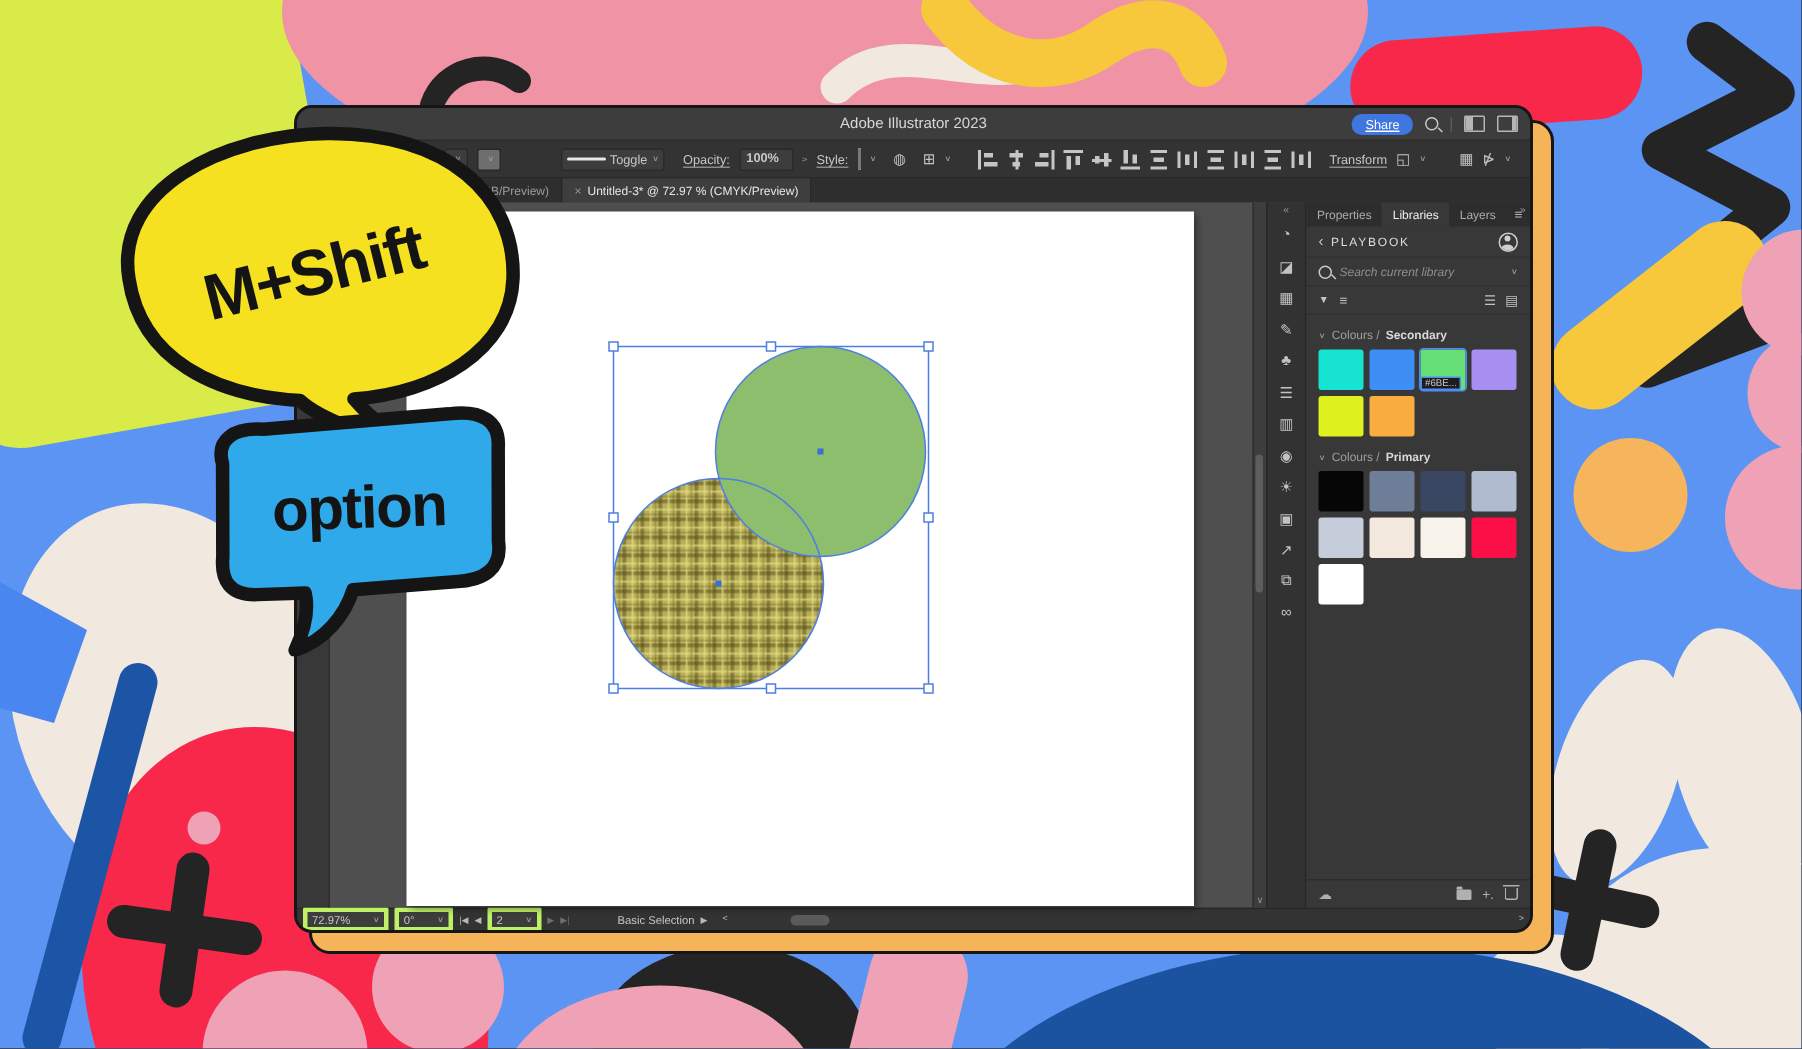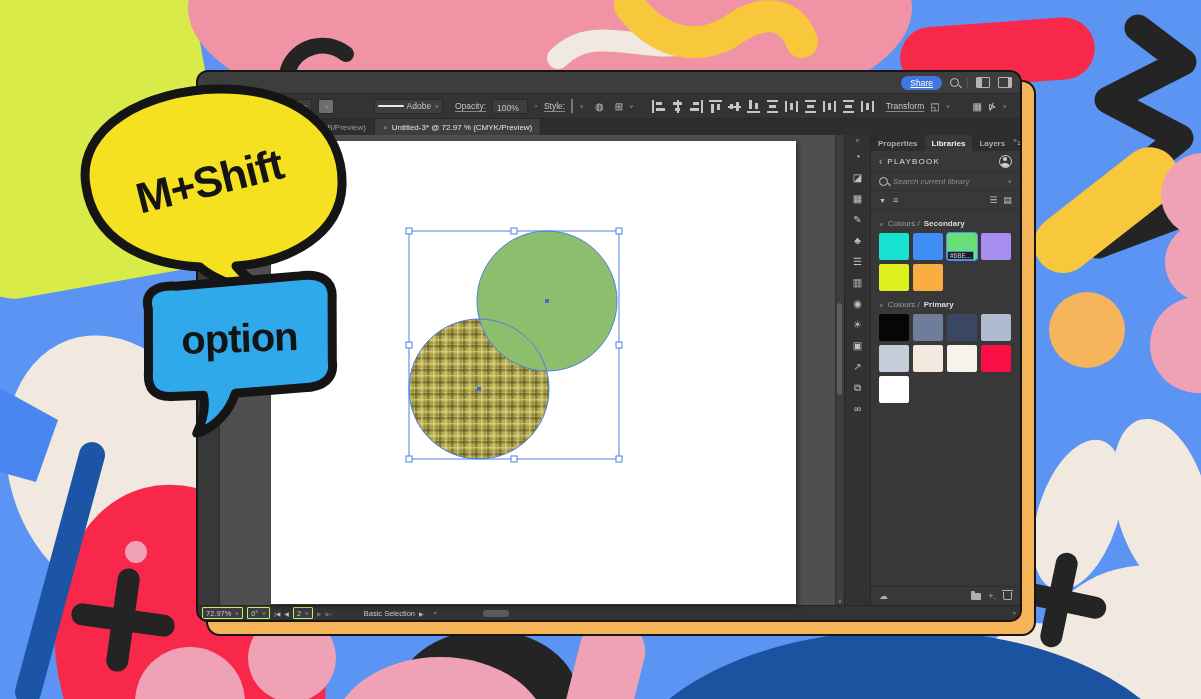--- a/index.html
+++ b/index.html
@@ -21,21 +21,21 @@
   .tb-div{width:1px;height:10px;background:#5a5a5a;}
   .win-ic1{width:12px;height:9px;border:1px solid #b5b5b5;border-radius:1px;background:linear-gradient(90deg,#b5b5b5 5px,transparent 5px);}
   .win-ic2{width:12px;height:9px;border:1px solid #b5b5b5;border-radius:1px;background:linear-gradient(270deg,#b5b5b5 3px,transparent 3px);}
   
   .ctrlbar{height:24px;background:#333333;border-bottom:1px solid #282828;display:flex;align-items:center;
     font-size:8.5px;color:#c7c7c7;gap:6px;padding:0 6px;flex:none;white-space:nowrap;}
   .dd{height:13px;background:#3d3d3d;border:1px solid #2a2a2a;border-radius:2px;display:flex;align-items:center;padding:0 3px;gap:3px;}
   .chev{font-size:6.5px;color:#9a9a9a;transform:scaleY(.8);}
   .strokeline{width:26px;height:2px;background:#e8e8e8;border-radius:1px;}
   .u{text-decoration:underline;text-decoration-color:#8a8a8a;text-underline-offset:2px;}
-  .valbox{height:13px;background:#3d3d3d;border:1px solid #2a2a2a;border-radius:2px;padding:0 4px;display:flex;align-items:flex-end;min-width:26px;}
+  .valbox{height:13px;background:#3d3d3d;border:1px solid #2a2a2a;border-radius:2px;padding:0 4px;display:flex;align-items:flex-start;min-width:26px;font-weight:bold;}
   .white-swatch{width:12px;height:12px;background:#fff;border:1px solid #777;}
   .ticon{font-size:10px;color:#c2c2c2;}
   .ti{width:13px;height:13px;display:inline-block;flex:none;}
   .alL{background:linear-gradient(#c5c5c5,#c5c5c5) 0 0/2px 13px no-repeat,linear-gradient(#c5c5c5,#c5c5c5) 4px 2px/6px 3px no-repeat,linear-gradient(#c5c5c5,#c5c5c5) 4px 8px/9px 3px no-repeat;}
   .alC{background:linear-gradient(#c5c5c5,#c5c5c5) 6px 0/2px 13px no-repeat,linear-gradient(#c5c5c5,#c5c5c5) 2px 2px/9px 3px no-repeat,linear-gradient(#c5c5c5,#c5c5c5) 4px 8px/5px 3px no-repeat;}
   .dsV{background:linear-gradient(#c5c5c5,#c5c5c5) 1px 0/11px 2px no-repeat,linear-gradient(#c5c5c5,#c5c5c5) 3px 5px/7px 3px no-repeat,linear-gradient(#c5c5c5,#c5c5c5) 1px 11px/11px 2px no-repeat;}
   .spH{background:linear-gradient(#c5c5c5,#c5c5c5) 0 1px/2px 11px no-repeat,linear-gradient(#c5c5c5,#c5c5c5) 5px 3px/3px 7px no-repeat,linear-gradient(#c5c5c5,#c5c5c5) 11px 1px/2px 11px no-repeat;}
   .flipX{transform:scaleX(-1);} .rot90{transform:rotate(90deg);} .rot90f{transform:rotate(90deg) scaleX(-1);}
   .grp-div{width:1px;height:14px;background:#454545;margin:0 3px;}
   
@@ -55,21 +55,21 @@
   .vscroll{position:absolute;right:0;top:0;bottom:0;width:8px;background:#3d3d3d;border-left:1px solid #2e2e2e;}
   .vthumb{position:absolute;left:1px;top:168px;width:5px;height:92px;background:#5d5d5d;border-radius:3px;}
   .varrow{position:absolute;bottom:1px;left:0;width:8px;text-align:center;color:#9a9a9a;font-size:6px;}
   
   .dock{width:176px;display:flex;flex:none;}
   .dockstrip{width:25px;background:#323232;border-left:1px solid #262626;border-right:1px solid #262626;
     display:flex;flex-direction:column;align-items:center;padding-top:2px;}
   .collapse{color:#9a9a9a;font-size:7px;margin-bottom:2px;}
   .dockico{width:100%;height:21px;display:flex;align-items:center;justify-content:center;color:#c2c2c2;font-size:10px;}
   .panel{flex:1;background:#383838;display:flex;flex-direction:column;position:relative;min-width:0;}
-  .paneltabs{height:16px;background:#2d2d2d;display:flex;align-items:stretch;font-size:8px;color:#ababab;flex:none;font-weight:bold;}
+  .paneltabs{height:16px;background:#2d2d2d;display:flex;align-items:stretch;font-size:8px;color:#ababab;flex:none;}
   .ptab{padding:0 7px;display:flex;align-items:center;}
   .ptab.active{background:#383838;color:#eee;}
   .ptab-menu{margin-left:auto;color:#b5b5b5;font-size:9px;padding:0 5px;display:flex;align-items:center;}
   .lib-header{height:20px;display:flex;align-items:center;gap:5px;padding:0 8px;color:#dedede;flex:none;}
   .lib-back{color:#c5c5c5;font-size:10px;}
   .lib-name{font-size:8px;letter-spacing:1.2px;}
   .avatar{width:11px;height:11px;border:1px solid #cfcfcf;border-radius:50%;position:relative;overflow:hidden;margin-left:auto;}
   .avatar::before{content:"";position:absolute;width:4px;height:4px;border-radius:50%;background:#cfcfcf;left:2.5px;top:1.5px;}
   .avatar::after{content:"";position:absolute;width:8px;height:5px;border-radius:50% 50% 0 0;background:#cfcfcf;left:0.5px;bottom:-1px;}
   .searchrow{height:18px;display:flex;align-items:center;gap:5px;padding:0 8px;border-top:1px solid #303030;border-bottom:1px solid #303030;flex:none;}
@@ -89,21 +89,21 @@
   .pb-right{margin-left:auto;display:flex;align-items:center;gap:7px;}
   .folderico{width:10px;height:7px;background:#b0b0b0;border-radius:1px;position:relative;}
   .folderico::before{content:"";position:absolute;width:4px;height:2px;background:#b0b0b0;top:-2px;left:0;border-radius:1px 1px 0 0;}
   .plusdot{font-size:9px;color:#b0b0b0;}
   .trashico{width:7px;height:7px;border:1px solid #b0b0b0;border-top:none;border-radius:0 0 2px 2px;position:relative;}
   .trashico::before{content:"";position:absolute;top:-2px;left:-2px;right:-2px;height:1.2px;background:#b0b0b0;}
   .dock-collapse{position:absolute;right:3px;top:2px;color:#9a9a9a;font-size:7px;z-index:6;}
   
   .statusbar{height:14px;background:#333;border-top:1px solid #262626;display:flex;align-items:center;
     font-size:7.5px;color:#c7c7c7;gap:4px;padding:0 4px;flex:none;}
-  .sbox{height:10px;background:#3d3d3d;border:1px solid #bef264;border-radius:1px;display:flex;align-items:center;padding:0 3px;gap:3px;}
+  .sbox{height:10px;background:#3d3d3d;border:3px solid #bef264;border-radius:1px;display:flex;align-items:center;padding:0 3px;gap:15px;}
   .navglyph{font-size:6px;color:#b9b9b9;}
   .navglyph.dim{color:#6e6e6e;}
   .sb-hint{margin-left:28px;}
   .sb-track{flex:1;height:9px;position:relative;margin:0 2px;}
   .sb-thumb{position:absolute;left:7%;top:1px;width:26px;height:7px;background:#5a5a5a;border-radius:4px;}
   
   .bubble{position:absolute;z-index:30;}
   #bubble-yellow{left:60px;top:74px;width:292px;height:228px;}
   #bubble-blue{left:136px;top:272px;width:208px;height:164px;transform:rotate(-2deg);}
 </style>
@@ -149,41 +149,42 @@
       <rect x="71" y="609" width="104" height="22" rx="11" fill="#242424"></rect>
     </g>
     <line x1="92" y1="455" x2="28" y2="692" stroke="#1D55A6" stroke-width="26" stroke-linecap="round"></line>
   </svg>
 
   <div id="orange-card"></div>
 
   <div id="ai-window">
 
     <div class="titlebar">
+      <div class="title">Adobe Illustrator 2023</div>
       <div class="tb-right">
         <div class="share-btn">Share</div>
         <div class="searchico"></div>
         <div class="tb-div"></div>
         <div class="win-ic1"></div>
         <div class="win-ic2"></div>
       </div>
     </div>
 
     <div class="ctrlbar">
       <div class="dd" style="margin-left:92px;width:46px;">
           <span style="flex:1"></span>
           <span class="chev">∨</span>
         </div>
       <div class="dd" style="width:54px;background:#6e6e6e;">
           <span style="flex:1"></span>
           <span class="chev">∨</span>
         </div>
       <div class="dd" style="margin-left:34px;">
         <span class="strokeline"></span>
-        <span>Adobe</span>
+        <span>Toggle</span>
         <span class="chev">∨</span>
       </div>
       <span class="u" style="margin-left:6px;">Opacity:</span>
       <div class="valbox">
           <span>100%</span>
         </div>
       <span class="chev">&gt;</span>
       <span class="u">Style:</span>
       <div class="white-swatch"></div>
       <span class="chev">∨</span>

